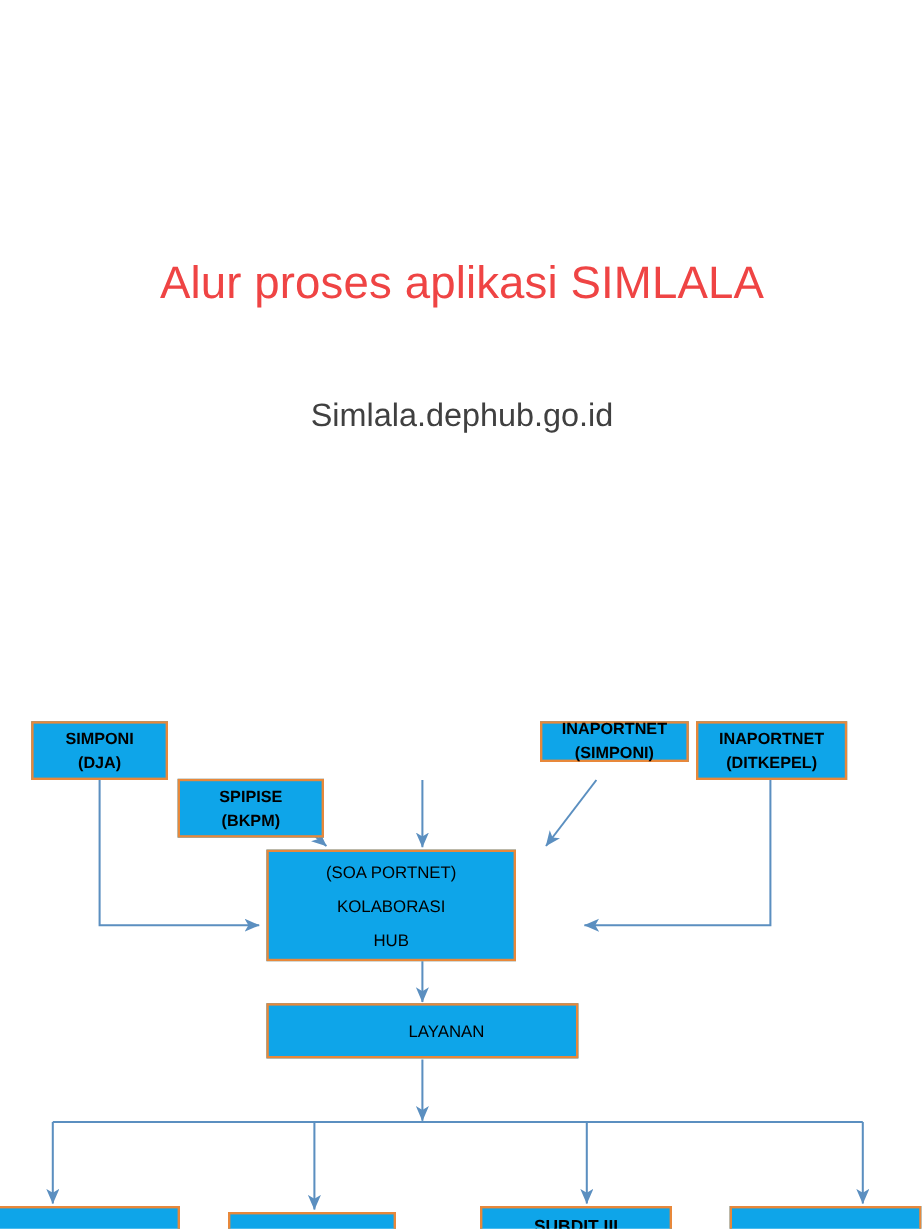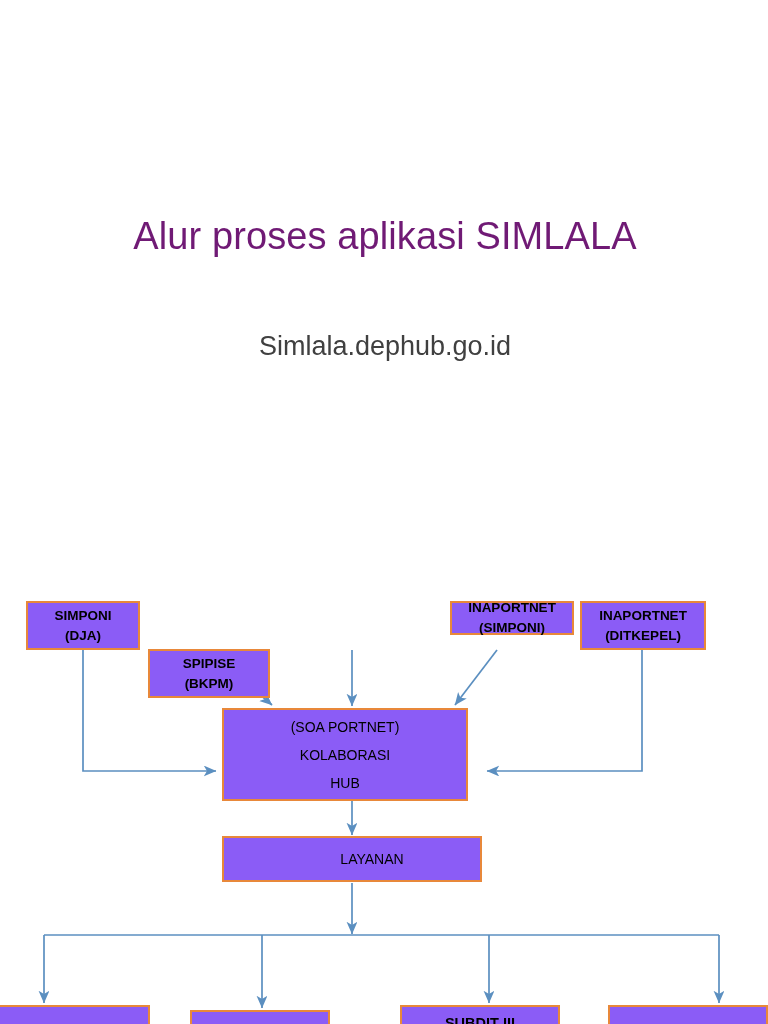--- a/index.html
+++ b/index.html
@@ -26,21 +26,21 @@
   }
 
   
   .title {
     position: absolute;
     left: 60px;
     top: 213px;
     width: 650px;
     font-size: 38px;
     font-weight: 400;
-    color: #701a75;
+    color: #ef4444;
     letter-spacing: 0.1px;
     line-height: 46px;
     text-align: center;
     white-space: nowrap;
   }
   .subtitle {
     position: absolute;
     left: 60px;
     top: 329px;
     width: 650px;
@@ -64,21 +64,21 @@
     left: 0; top: 0;
     width: 768px;
     height: 1024px;
     overflow: visible;
   }
 
   .node {
     position: absolute;
     box-sizing: border-box;
     border: 2px solid #E8883A;
-    background: #8b5cf6;
+    background: #0ea5e9;
     color: #000000;
     display: flex;
     flex-direction: column;
     align-items: center;
     justify-content: center;
     text-align: left;
     font-weight: bold;
     font-size: 13.5px;
     line-height: 20px;
     z-index: 3;
@@ -162,21 +162,21 @@
     <div class="node source" style="left:450px; top:601px; width:124px; height:34px;">
       <span class="line">INAPORTNET</span>
       <span class="line">(SIMPONI)</span>
     </div>
 
     <div class="node source" style="left:580px; top:601px; width:126px; height:49px;">
       <span class="line">INAPORTNET</span>
       <span class="line">(DITKEPEL)</span>
     </div>
 
-    <div class="node hub" style="left:222px; top:708px; width:246px; height:93px;">
+    <div class="node hub" style="left:222px; top:708px; width:208px; height:93px;">
       <span class="line">(SOA PORTNET)</span>
       <span class="line">KOLABORASI</span>
       <span class="line">HUB</span>
     </div>
 
     <div class="node layanan" style="left:222px; top:836px; width:260px; height:46px;">
       <span class="line">LAYANAN</span>
     </div>
 
     <div class="node subdit blank" style="left:-10px; top:1005px; width:160px; height:80px;"></div>

